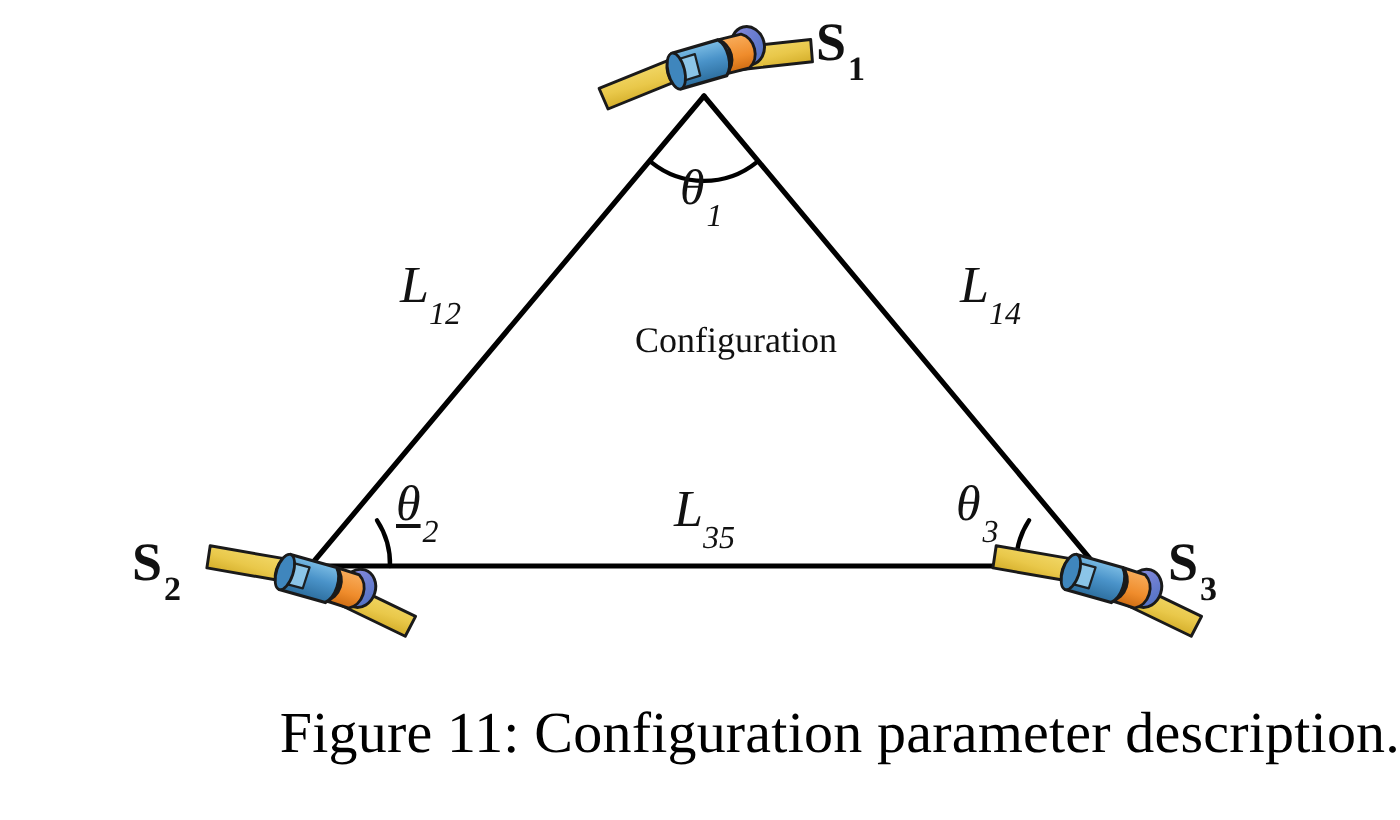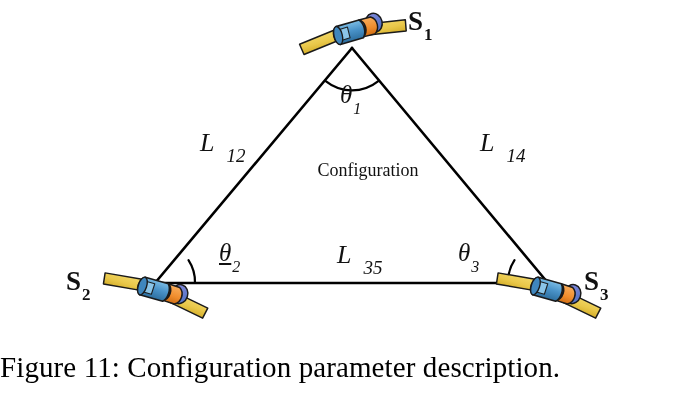--- a/index.html
+++ b/index.html
@@ -54,26 +54,26 @@
     position: relative;
     top: 4px;
     left: 1px;
   }
   
   .edge-label {
     font-style: italic;
     font-size: 26px;
   }
   .edge-label .sub {
-    font-size: 19px;
+    font-size: 16px;
     font-style: italic;
     vertical-align: sub;
     position: relative;
     top: 5px;
-    left: 12px;
+    left: 0px;
   }
   
   .angle-label {
     font-style: italic;
     font-size: 25px;
   }
   .angle-label .sub {
     font-size: 16px;
     font-style: italic;
     vertical-align: sub;
@@ -94,21 +94,21 @@
   }
   #plane-label .line {
     display: block;
   }
   
   #caption {
     position: absolute;
     left: 0;
     top: 352px;
     width: 700px;
-    text-align: left;
+    text-align: right;
     font-size: 29px;
     line-height: 1.1;
     color: #000000;
     letter-spacing: 0.1px;
   }
 </style>
 </head>
 <body>
 
 <div id="figure-root">
@@ -205,25 +205,25 @@
     </div>
 
     <div class="lbl edge-label" style="left:337px; top:242px;">
       <span>L</span><span class="sub">35</span>
     </div>
 
     <div class="lbl angle-label" style="left:340px; top:82px;">
       <span>θ</span><span class="sub">1</span>
     </div>
 
-    <div class="lbl angle-label" style="left:219px; top:240px;text-decoration:underline;">
+    <div class="lbl angle-label" style="left:198px; top:240px;text-decoration:underline;">
       <span>θ</span><span class="sub">2</span>
     </div>
 
-    <div class="lbl angle-label" style="left:458px; top:240px;">
+    <div class="lbl angle-label" style="left:478px; top:240px;">
       <span>θ</span><span class="sub">3</span>
     </div>
 
     <div id="plane-label">
       <span class="line">Configuration</span>
     </div>
 
   </div>
 
   <div id="caption">Figure 11: Configuration parameter description.</div>

